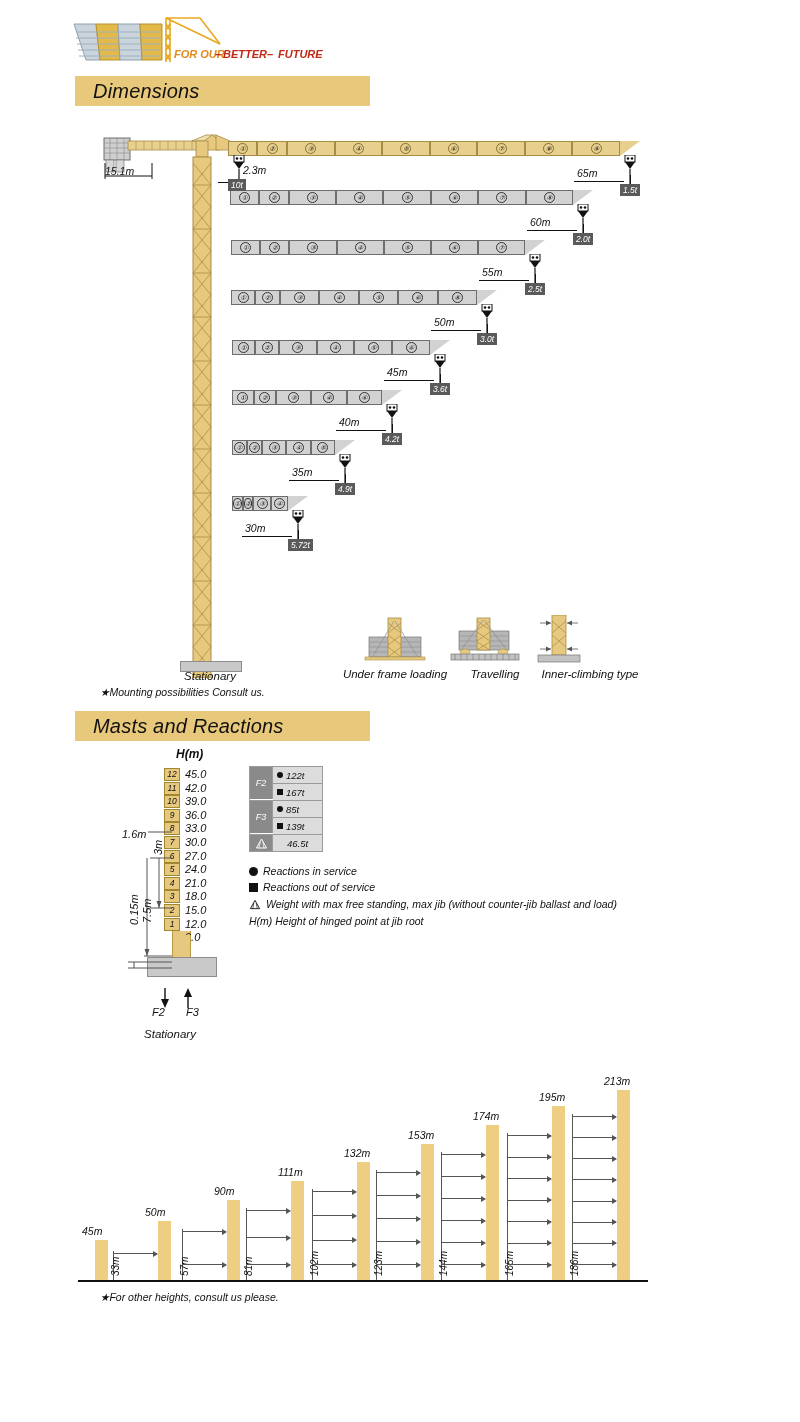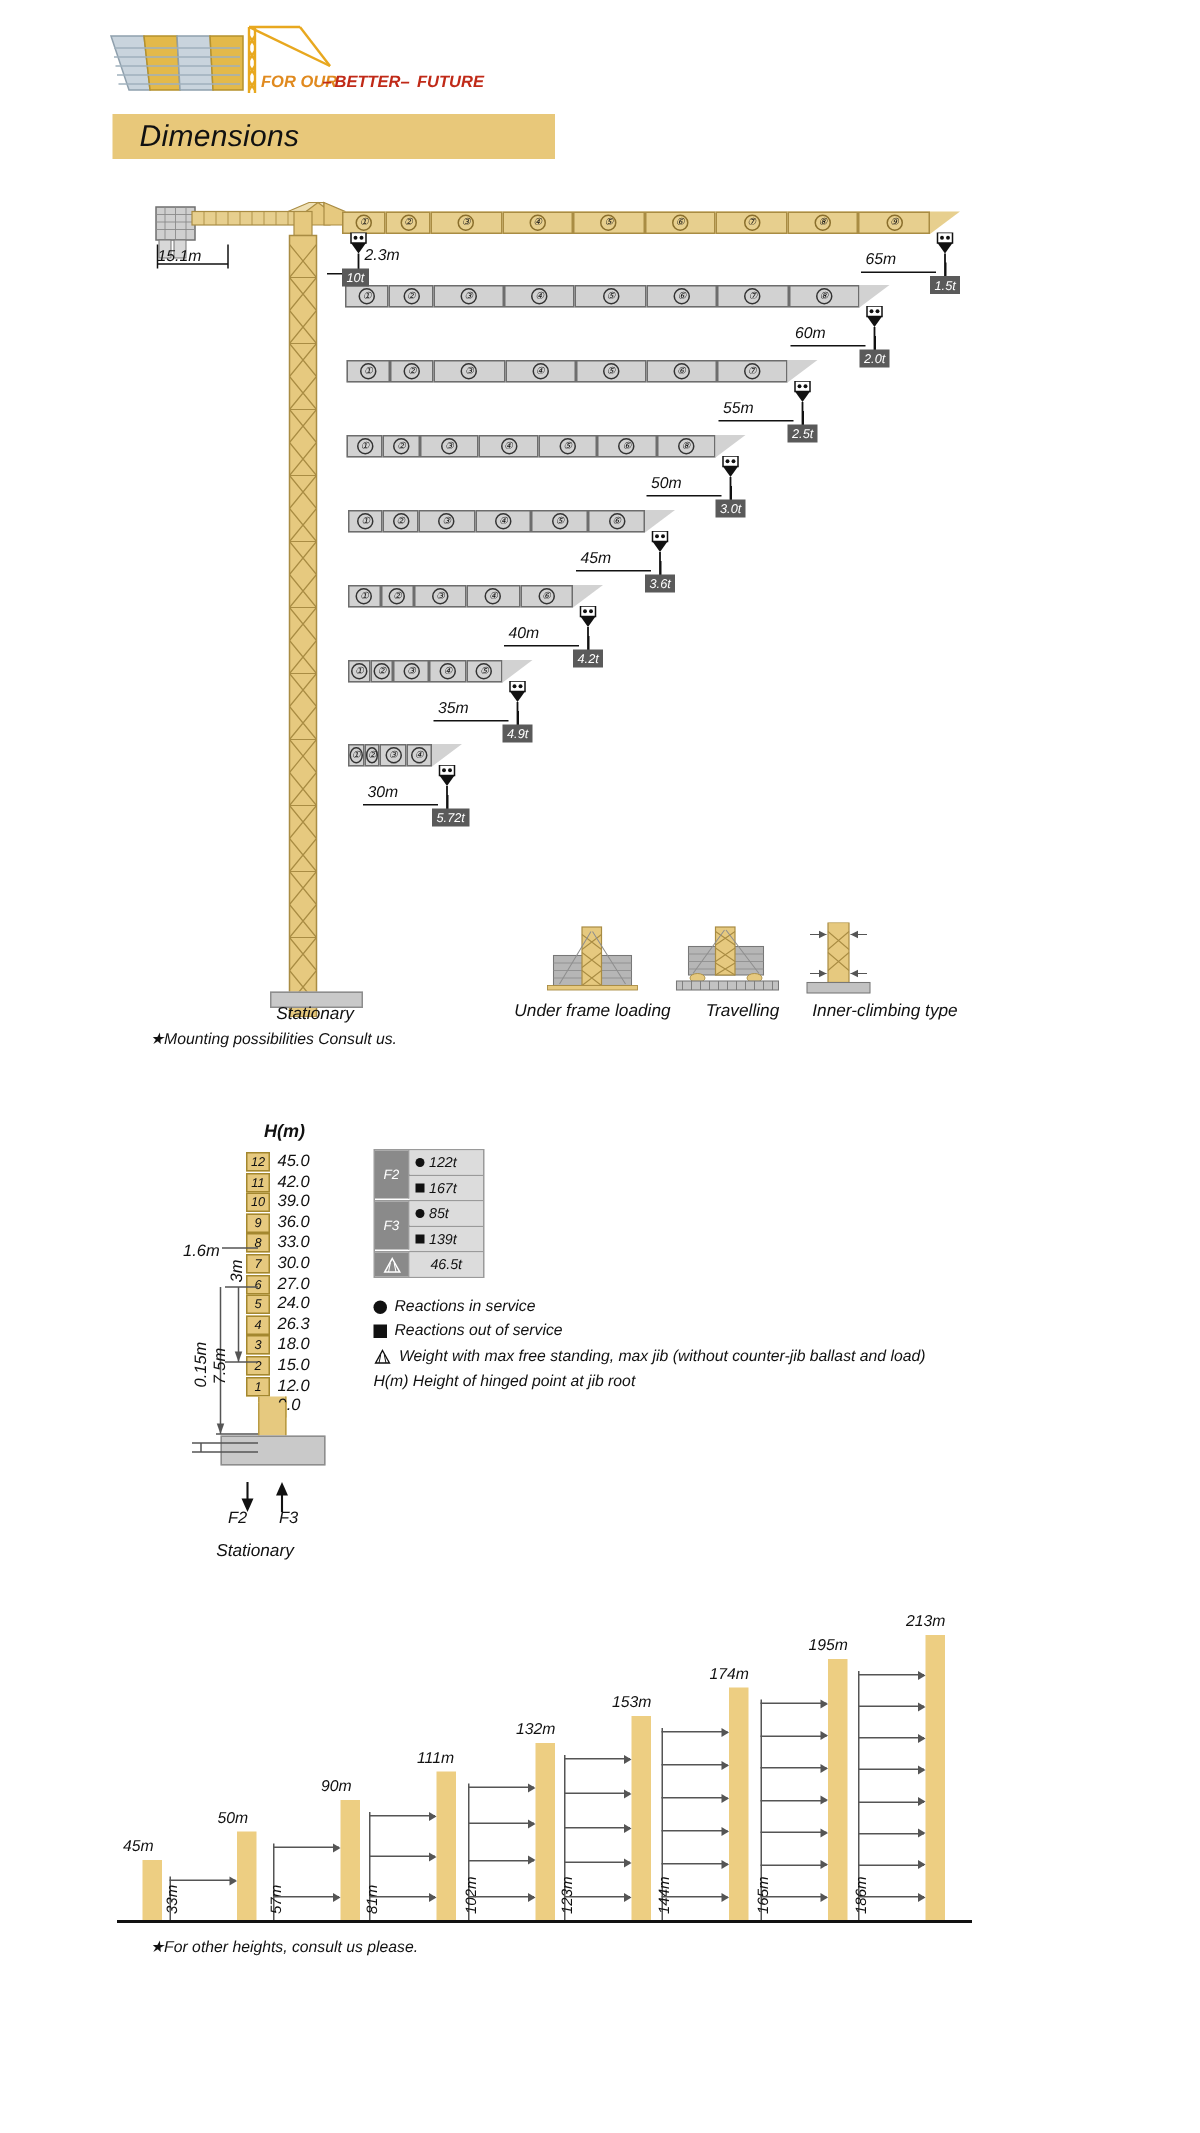--- a/index.html
+++ b/index.html
@@ -550,41 +550,44 @@
       <polygon points="212,34 217,31.5 217,36.5" fill="#555"></polygon>
       <rect x="183" y="40" width="42" height="7" fill="#c2c2c2" stroke="#777" stroke-width=".7"></rect>
     </g>
   </svg>
   <div id="mount-labels">
       <div class="mt-label" style="left: 335px; top: 668px; width: 120px;">Under frame loading</div>
       <div class="mt-label" style="left: 460px; top: 668px; width: 70px;">Travelling</div>
       <div class="mt-label" style="left: 530px; top: 668px; width: 120px;">Inner-climbing type</div>
     </div>
 
+  <div class="sec-head masts">
+    <span class="t">Masts and Reactions</span>
+  </div>
   <div class="txt b" style="left:176px;top:747px;font-size:12px;">H(m)</div>
 
   <div id="mast-layer">
       <div class="mastcell" style="left: 164px; top: 768px;">12</div>
       <div class="hval" style="left: 185px; top: 768px;">45.0</div>
       <div class="mastcell" style="left: 164px; top: 781.6px;">11</div>
       <div class="hval" style="left: 185px; top: 781.6px;">42.0</div>
       <div class="mastcell" style="left: 164px; top: 795.2px;">10</div>
       <div class="hval" style="left: 185px; top: 795.2px;">39.0</div>
       <div class="mastcell" style="left: 164px; top: 808.8px;">9</div>
       <div class="hval" style="left: 185px; top: 808.8px;">36.0</div>
       <div class="mastcell" style="left: 164px; top: 822.4px;">8</div>
       <div class="hval" style="left: 185px; top: 822.4px;">33.0</div>
       <div class="mastcell" style="left: 164px; top: 836px;">7</div>
       <div class="hval" style="left: 185px; top: 836px;">30.0</div>
       <div class="mastcell" style="left: 164px; top: 849.6px;">6</div>
       <div class="hval" style="left: 185px; top: 849.6px;">27.0</div>
       <div class="mastcell" style="left: 164px; top: 863.2px;">5</div>
       <div class="hval" style="left: 185px; top: 863.2px;">24.0</div>
       <div class="mastcell" style="left: 164px; top: 876.8px;">4</div>
-      <div class="hval" style="left: 185px; top: 876.8px;">26.3</div>
+      <div class="hval" style="left: 185px; top: 876.8px;">21.0</div>
       <div class="mastcell" style="left: 164px; top: 890.4px;">3</div>
       <div class="hval" style="left: 185px; top: 890.4px;">18.0</div>
       <div class="mastcell" style="left: 164px; top: 904px;">2</div>
       <div class="hval" style="left: 185px; top: 904px;">15.0</div>
       <div class="mastcell" style="left: 164px; top: 917.6px;">1</div>
       <div class="hval" style="left: 185px; top: 917.6px;">12.0</div>
       <div class="mast" style="left: 172px; top: 931.2px; width: 17px; height: 14px;"></div>
       <div class="hval" style="left: 185px; top: 931.2px;">9.0</div>
     </div>
 

